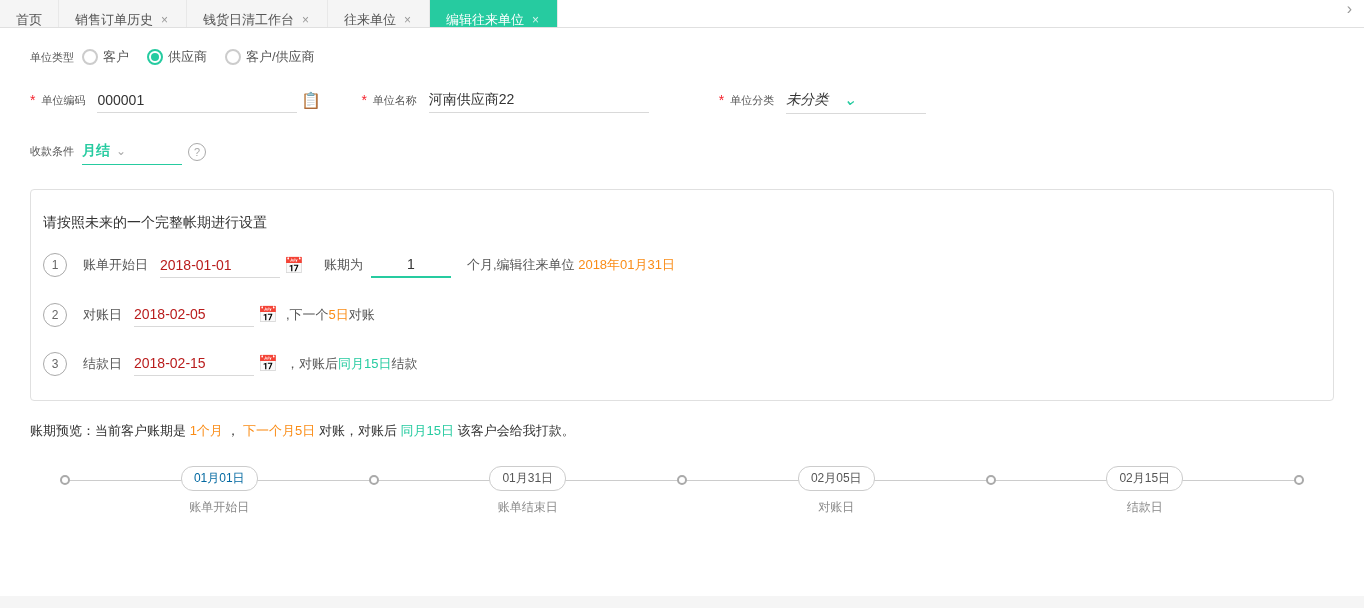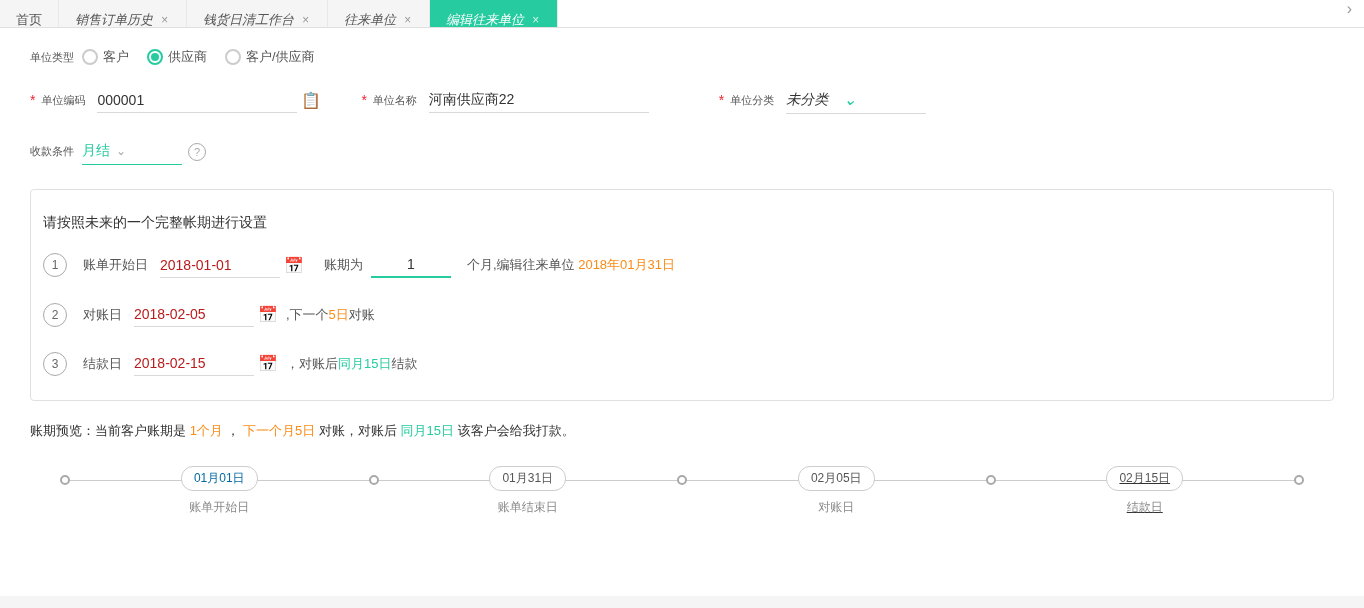--- a/index.html
+++ b/index.html
@@ -20,21 +20,20 @@
       align-items: center;
       padding: 0 16px;
       height: 40px;
       font-size: 13px;
       color: #555;
       cursor: pointer;
       border-right: 1px solid #e8e8e8;
       white-space: nowrap;
       background: #f5f5f5;
       gap: 6px;
-      font-style: italic;
     }
     .tab-item.active {
       background: #26cba0;
       color: #fff;
       font-weight: 500;
     }
     .tab-close {
       font-size: 12px;
       color: #999;
       cursor: pointer;
@@ -115,21 +114,21 @@
     }
 
     
     .select-field {
       display: flex; align-items: center; gap: 6px;
       border-bottom: 1px solid #26cba0;
       padding: 4px 0;
       cursor: pointer;
       min-width: 100px;
     }
-    .select-value { font-size: 14px; color: #26cba0; font-weight: 400; }
+    .select-value { font-size: 14px; color: #26cba0; font-weight: 700; }
     .select-arrow { color: #aaa; font-size: 12px; }
 
     .dropdown-field {
       display: flex; align-items: center; gap: 15px;
       border-bottom: 1px solid #d9d9d9;
       padding: 4px 0;
       cursor: pointer;
       min-width: 140px;
       font-style: italic;
     }
@@ -372,21 +371,21 @@
         <div style="display: flex; flex-direction: column; align-items: center;">
           <div style="border: 1px solid #ccc; border-radius: 12px; padding: 3px 12px; font-size: 12px; color: #555; background: #fff; white-space: nowrap;">02月05日</div>
           <div style="font-size: 12px; color: #888; margin-top: 8px;">对账日</div>
         </div>
       </div>
 
       <div style="display: flex; flex-direction: column; align-items: center;">
         <div style="width: 10px; height: 10px; border-radius: 50%; border: 2px solid #aaa; background: #fff; margin-top: 9px;"></div>
       </div>
 
-      <div style="flex: 1; display: flex; justify-content: center; text-decoration: underline;">
+      <div style="flex: 1; display: flex; justify-content: center;">
         <div style="display: flex; flex-direction: column; align-items: center;">
           <div style="border: 1px solid #ccc; border-radius: 12px; padding: 3px 12px; font-size: 12px; color: #555; background: #fff; white-space: nowrap;">02月15日</div>
           <div style="font-size: 12px; color: #888; margin-top: 8px;">结款日</div>
         </div>
       </div>
 
       <div style="display: flex; flex-direction: column; align-items: center;">
         <div style="width: 10px; height: 10px; border-radius: 50%; border: 2px solid #aaa; background: #fff; margin-top: 9px;"></div>
       </div>
     </div>

